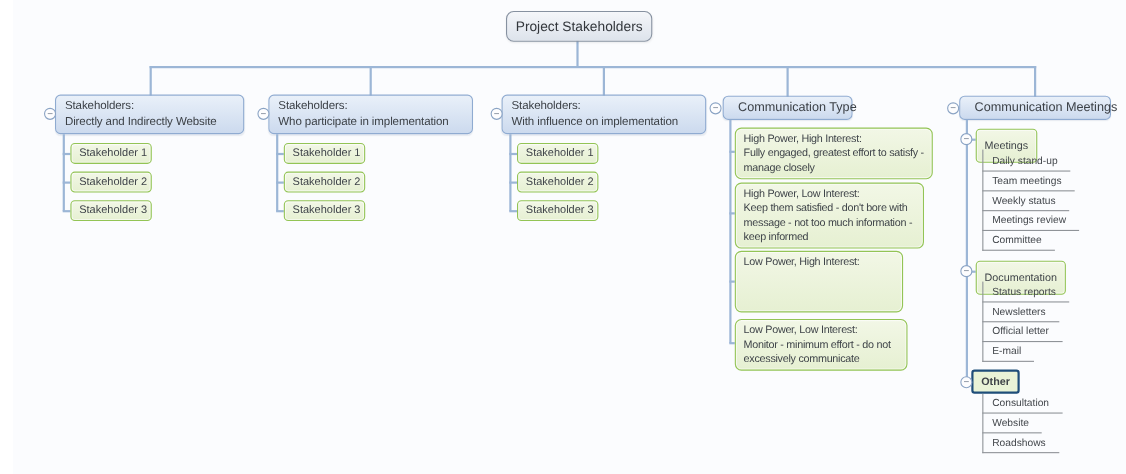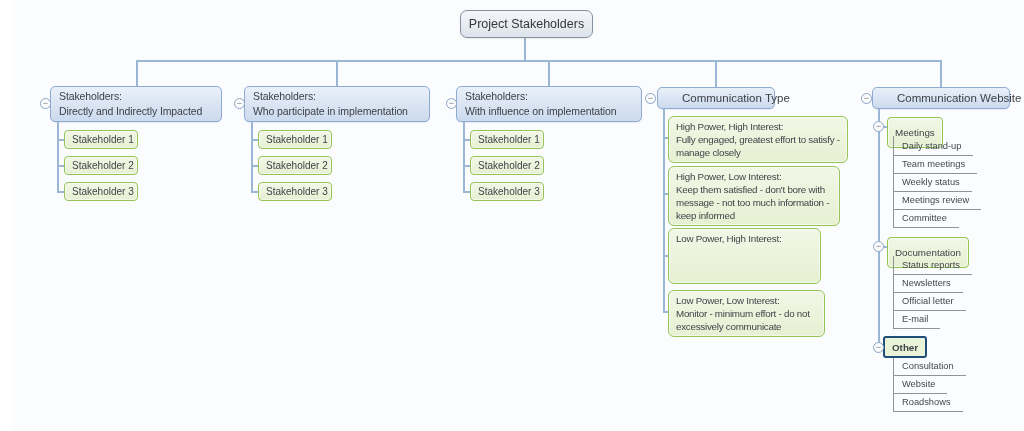--- a/index.html
+++ b/index.html
@@ -21,21 +21,21 @@
     cursor:pointer;
   }
 
   
   .bbox {
     position:absolute; background:linear-gradient(#e9f0f9,#ccdaee);
     border:1px solid #8fabd1; border-radius:5px; color:#3c4147; cursor:pointer;
     box-shadow:0 1px 1px rgba(60,90,130,.10);
   }
   .bbox.two { padding:2px 8px; font-size:10.5px; letter-spacing:-0.1px; line-height:15px; white-space:nowrap; }
-  .bbox.one { display:flex; align-items:center; padding:0 24px; font-size:11.5px; white-space:nowrap; }
+  .bbox.one { display:flex; align-items:center; padding:0 13px; font-size:11.5px; white-space:nowrap; }
 
   
   .gbox {
     position:absolute; background:linear-gradient(#f2f7e6,#e6f0d2);
     border:1px solid #93c455; border-radius:4px; color:#3f4449; cursor:pointer;
     box-shadow:inset 0 0 0 1px rgba(255,255,255,.55);
   }
   .gsmall { font-size:10px; line-height:17px; padding-left:7px; width:74px; height:19px; white-space:nowrap; }
   .gdesc  { font-size:9.8px; letter-spacing:-0.25px; line-height:13px; padding:3px 7px; border-radius:6px; }
   .glabel { font-size:9.8px; height:31px; display:inline-flex; align-items:center; padding:0 7px; white-space:nowrap; }
@@ -68,21 +68,21 @@
   <div class="conn" style="left:324px;top:60px;width:1.5px;height:27px"></div>
   <div class="conn" style="left:536px;top:60px;width:1.5px;height:27px"></div>
   <div class="conn" style="left:703px;top:60px;width:1.5px;height:28px"></div>
   <div class="conn" style="left:928px;top:60px;width:1.5px;height:28px"></div>
 
   <div class="node-root">Project Stakeholders</div>
 
   <div class="minus" style="left:28px;top:98px">−</div>
   <div class="bbox two" style="left:38px;top:86px;width:172px;height:36px">
     <div>Stakeholders:</div>
-    <div>Directly and Indirectly Impacted</div>
+    <div>Directly and Indirectly Website</div>
   </div>
   <div class="conn" style="left:45px;top:122px;width:1.5px;height:70px"></div>
   <div class="conn" style="left:45px;top:139px;width:7px;height:1.5px"></div>
   <div class="conn" style="left:45px;top:165px;width:7px;height:1.5px"></div>
   <div class="conn" style="left:45px;top:191px;width:7px;height:1.5px"></div>
   <div class="gbox gsmall" style="left:52px;top:130px">Stakeholder 1</div>
   <div class="gbox gsmall" style="left:52px;top:156px">Stakeholder 2</div>
   <div class="gbox gsmall" style="left:52px;top:182px">Stakeholder 3</div>
 
   <div class="minus" style="left:222px;top:98px">−</div>
@@ -132,21 +132,21 @@
   <div class="gbox gdesc" style="left:656px;top:228px;width:153px;min-height:56px">
     <div>Low Power, High Interest:</div>
   </div>
   <div class="gbox gdesc" style="left:656px;top:290px;width:157px;min-height:44px">
     <div>Low Power, Low Interest:</div>
     <div>Monitor - minimum effort - do not excessively communicate</div>
   </div>
 
   <div class="minus" style="left:849px;top:93px">−</div>
   <div class="bbox one" style="left:860px;top:87px;width:138px;height:22px">
-    <span>Communication Website</span>
+    <span>Communication Meetings</span>
   </div>
   <div class="conn" style="left:866px;top:109px;width:1.5px;height:238px"></div>
   <div class="conn" style="left:866px;top:126px;width:9px;height:1.5px"></div>
   <div class="conn" style="left:866px;top:246px;width:9px;height:1.5px"></div>
   <div class="conn" style="left:866px;top:347px;width:5px;height:1.5px"></div>
 
   <div class="minus" style="left:861px;top:121px">−</div>
   <div class="gbox glabel" style="left:875px;top:117px">Meetings</div>
   <div class="gline" style="left:881px;top:136px;width:1px;height:92px"></div>
   <div class="leaf-col" style="left:881px;top:138px">

